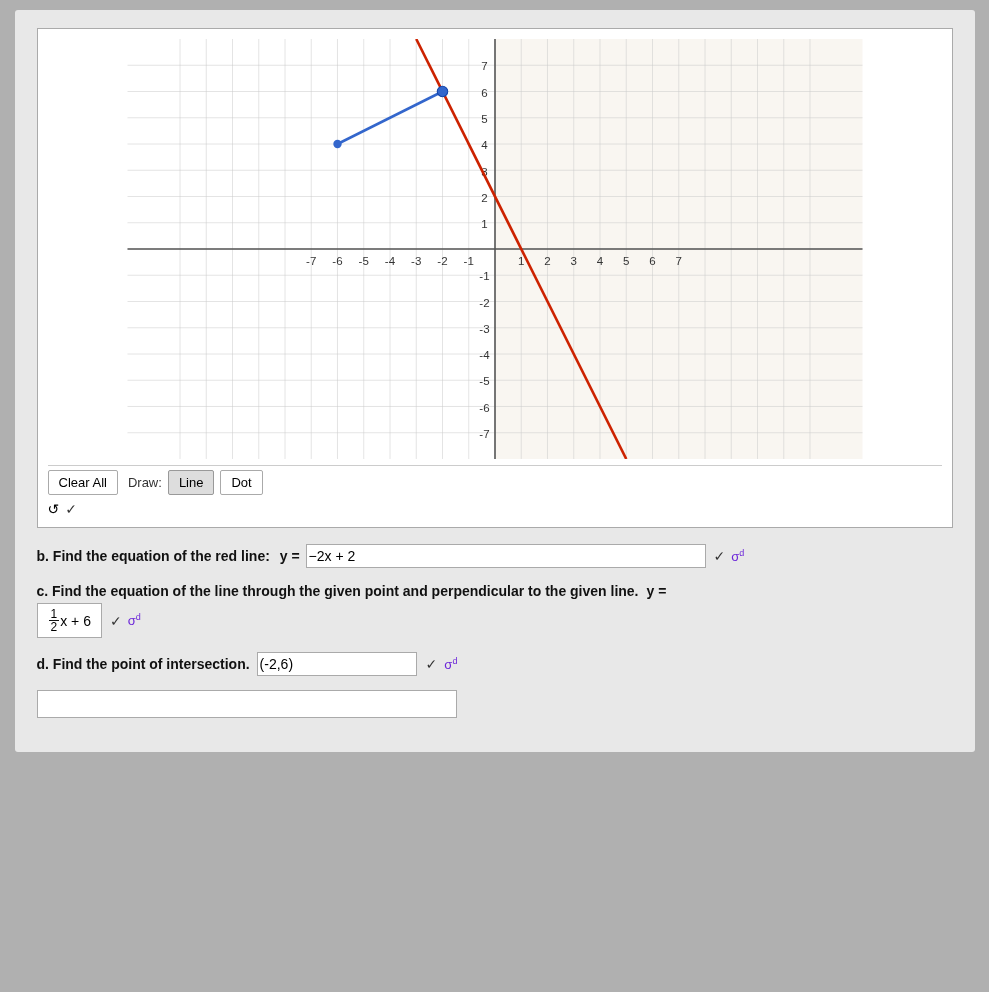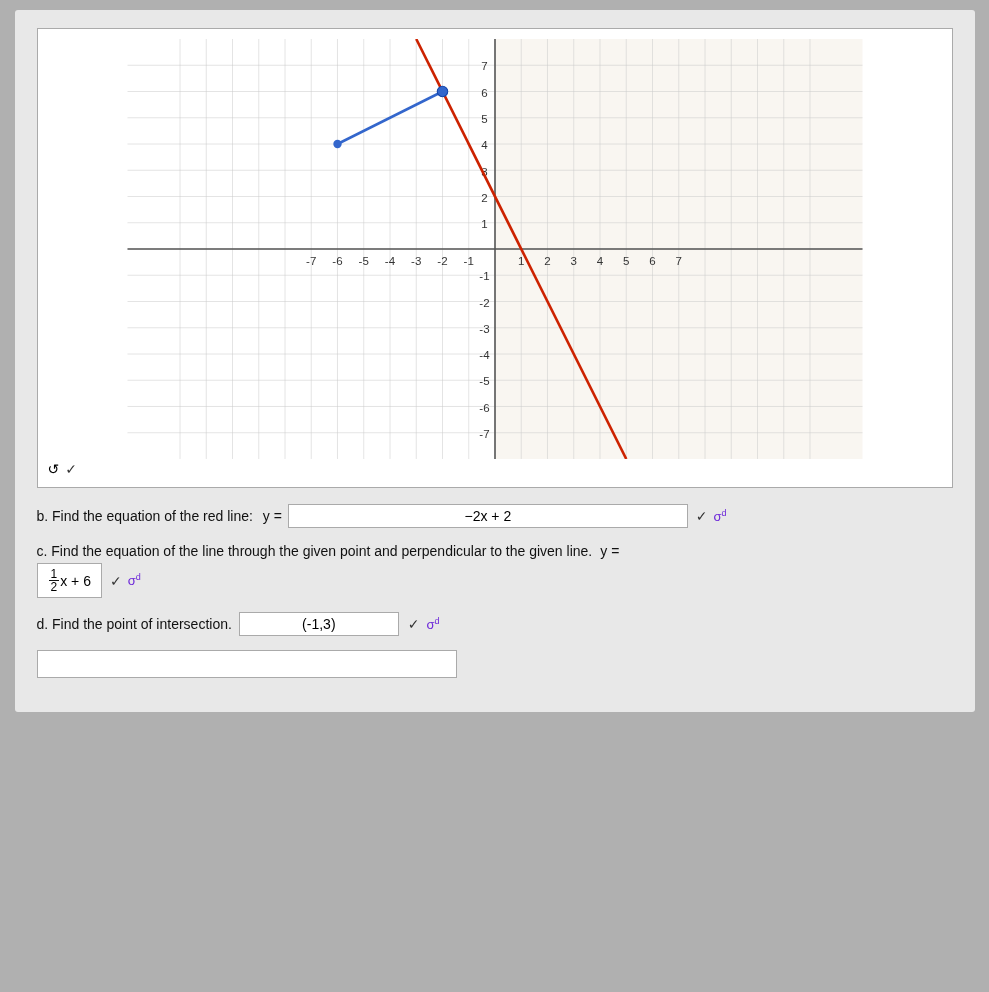--- a/index.html
+++ b/index.html
@@ -80,29 +80,29 @@
     .answer-row {
       margin: 16px 0 4px 0;
       display: flex;
       align-items: center;
       flex-wrap: wrap;
       gap: 6px;
     }
     .answer-text {
       font-size: 14px;
       color: #111;
+      font-weight: bold;
     }
     .answer-box {
       border: 1px solid #aaa;
       background: white;
       padding: 3px 2px;
       font-size: 14px;
       min-width: 160px;
       display: inline-block;
-      text-align: center;
     }
     .answer-box-wide {
       min-width: 400px;
     }
     .answer-input {
       border: 1px solid #aaa;
       background: white;
       padding: 3px 8px;
       font-size: 14px;
       width: 420px;
@@ -244,20 +244,26 @@
 
         <line x1="200" y1="100" x2="300" y2="50" stroke="#3366cc" stroke-width="2.5"></line>
 
         <circle cx="300" cy="50" r="5" fill="#3366cc" stroke="#1144aa" stroke-width="1"></circle>
 
         <circle cx="200" cy="100" r="4" fill="#3366cc"></circle>
 
       </svg>
     </div>
 
+    <div class="graph-toolbar">
+      <button class="toolbar-btn">Clear All</button>
+      <span class="toolbar-label">Draw:</span>
+      <button class="toolbar-btn toolbar-active">Line</button>
+      <button class="toolbar-btn">Dot</button>
+    </div>
 
     <div style="display:flex;align-items:center;gap:4px;padding:2px 0;">
       <span class="undo-icon">↺</span>
       <span class="check-icon">✓</span>
     </div>
   </div>
 
   <div class="answer-row">
     <span class="answer-text">b. Find the equation of the red line:&nbsp;</span>
     <span class="answer-text">y =</span>
@@ -277,21 +283,21 @@
         <span class="denom">2</span>
       </span>
       <span>x + 6</span>
     </span>
     <span class="check-icon">✓</span>
     <span class="sigma-icon">σ<sup style="font-size:9px;">d</sup></span>
   </div>
 
   <div class="part-d-row">
     <span class="answer-text">d. Find the point of intersection.</span>
-    <span class="answer-box">(-1,3)</span>
+    <span class="answer-box">(-2,6)</span>
     <span class="check-icon">✓</span>
     <span class="sigma-icon">σ<sup style="font-size:9px;">d</sup></span>
   </div>
 
   <div class="part-e-row">
     <input class="answer-input" type="text" placeholder="" value="" style="">
   </div>
 
 </div>
 

